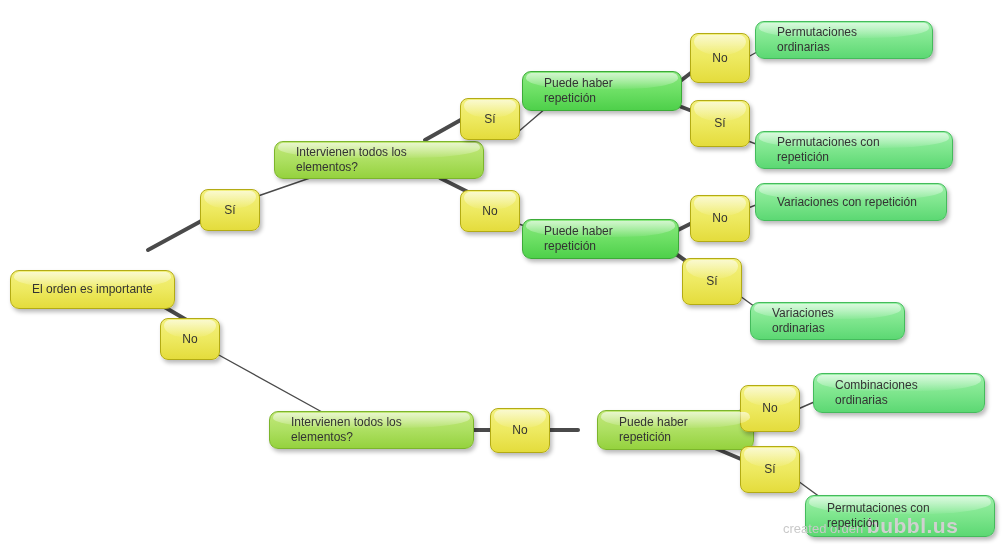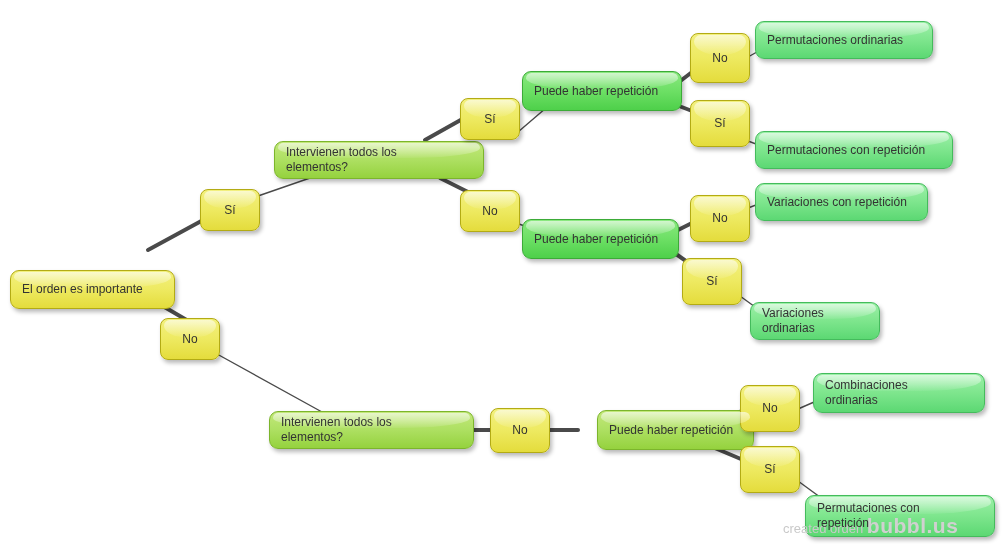--- a/index.html
+++ b/index.html
@@ -28,21 +28,21 @@
   .node {
     position: absolute;
     box-sizing: border-box;
     border-radius: 9px;
     border: 1px solid rgba(0,0,0,0.35);
     display: flex;
     align-items: center;
     font-size: 12px;
     line-height: 15px;
     color: #333333;
-    padding: 3px 11px;
+    padding: 3px 21px;
     box-shadow: 2px 3px 4px rgba(0,0,0,0.28);
     white-space: pre-line;
     overflow: hidden;
   }
   .node .label {
     position: relative;
     z-index: 2;
     width: 100%;
   }
   
@@ -131,22 +131,22 @@
       <div class="node n-yellow decision" style="left: 460px; top: 98px; width: 60px; height: 42px;"><span class="label">Sí</span></div>
       <div class="node n-yellow decision" style="left: 460px; top: 190px; width: 60px; height: 42px;"><span class="label">No</span></div>
       <div class="node n-green" style="left: 522px; top: 71px; width: 160px; height: 40px;"><span class="label">Puede haber repetición</span></div>
       <div class="node n-green" style="left: 522px; top: 219px; width: 157px; height: 40px;"><span class="label">Puede haber repetición</span></div>
       <div class="node n-yellow decision" style="left: 690px; top: 33px; width: 60px; height: 50px;"><span class="label">No</span></div>
       <div class="node n-yellow decision" style="left: 690px; top: 100px; width: 60px; height: 47px;"><span class="label">Sí</span></div>
       <div class="node n-mint" style="left: 755px; top: 21px; width: 178px; height: 38px;"><span class="label">Permutaciones ordinarias</span></div>
       <div class="node n-mint" style="left: 755px; top: 131px; width: 198px; height: 38px;"><span class="label">Permutaciones con repetición</span></div>
       <div class="node n-yellow decision" style="left: 690px; top: 195px; width: 60px; height: 47px;"><span class="label">No</span></div>
       <div class="node n-yellow decision" style="left: 682px; top: 258px; width: 60px; height: 47px;"><span class="label">Sí</span></div>
-      <div class="node n-mint" style="left: 755px; top: 183px; width: 173px; height: 38px;"><span class="label">Variaciones con repetición</span></div>
-      <div class="node n-mint" style="left: 750px; top: 302px; width: 130px; height: 38px;"><span class="label">Variaciones ordinarias</span></div>
+      <div class="node n-mint" style="left: 755px; top: 183px; width: 192px; height: 38px;"><span class="label">Variaciones con repetición</span></div>
+      <div class="node n-mint" style="left: 750px; top: 302px; width: 155px; height: 38px;"><span class="label">Variaciones ordinarias</span></div>
       <div class="node n-yellowgreen" style="left: 245px; top: 411px; width: 205px; height: 38px;"><span class="label">Intervienen todos los
 elementos?</span></div>
       <div class="node n-yellow decision" style="left: 490px; top: 408px; width: 60px; height: 45px;"><span class="label">No</span></div>
       <div class="node n-yellowgreen" style="left: 573px; top: 410px; width: 157px; height: 40px;"><span class="label">Puede haber repetición</span></div>
       <div class="node n-yellow decision" style="left: 740px; top: 385px; width: 60px; height: 47px;"><span class="label">No</span></div>
       <div class="node n-yellow decision" style="left: 740px; top: 446px; width: 60px; height: 47px;"><span class="label">Sí</span></div>
       <div class="node n-mint" style="left: 813px; top: 373px; width: 172px; height: 40px;"><span class="label">Combinaciones
 ordinarias</span></div>
       <div class="node n-mint" style="left: 805px; top: 495px; width: 190px; height: 42px;"><span class="label">Permutaciones con
 repetición</span></div>

